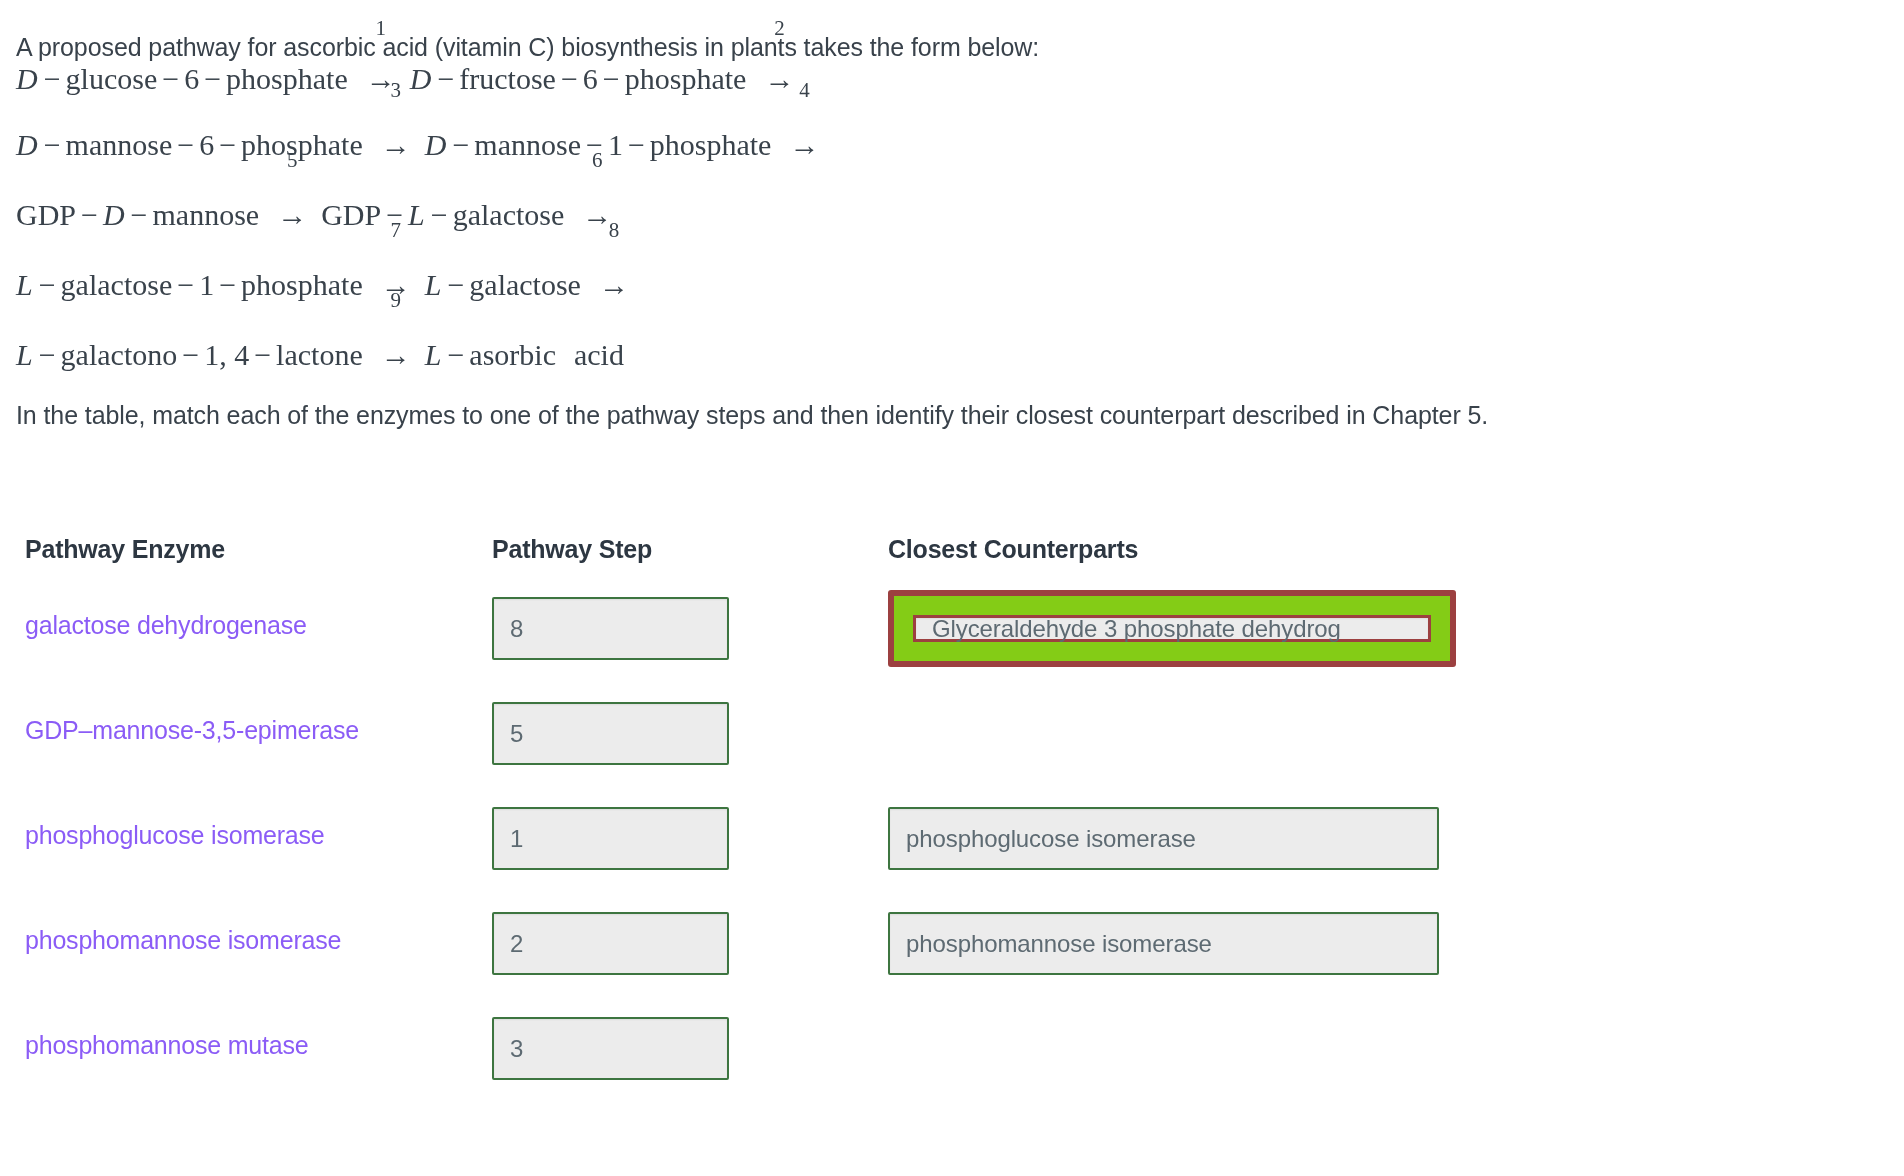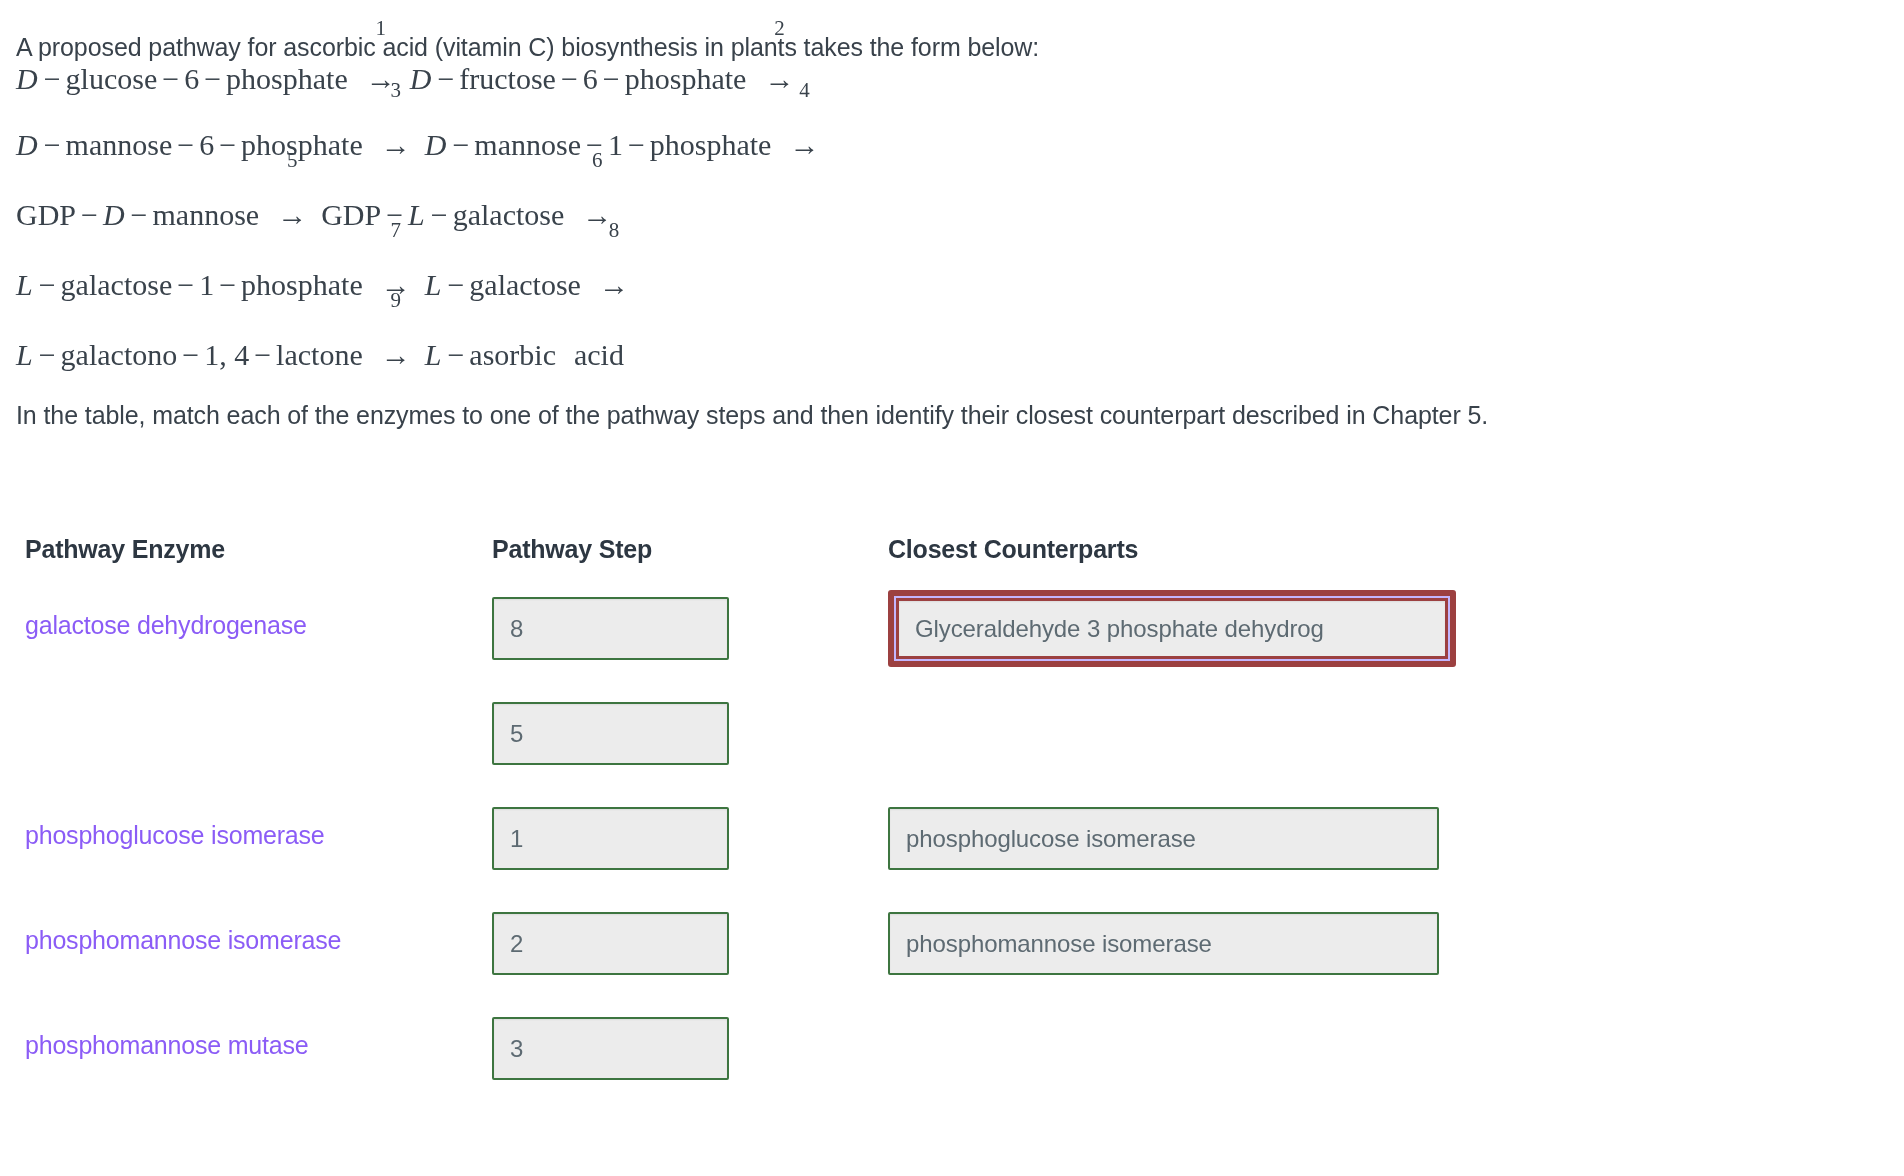--- a/index.html
+++ b/index.html
@@ -163,22 +163,22 @@
   }
 
   
   .field-cp.wrong {
     left: 888px;
     top: 3px;
     width: 568px;
     height: 77px;
     border: 6px solid #9c4040;
     border-radius: 3px;
-    padding: 2px;
-    background: #c4b5fd;
+    padding: 19px;
+    background: #84cc16;
     box-shadow: none;
   }
   .field-cp.wrong .inner {
     box-sizing: border-box;
     width: 100%;
     height: 100%;
     border: 3px solid #9c4040;
     background: #ececec;
     display: flex;
     align-items: center;
@@ -230,20 +230,21 @@
       <span class="fv">8</span>
     </div>
     <div class="field field-cp wrong">
       <div class="inner">
         <span class="fv">Glyceraldehyde 3 phosphate dehydrog</span>
       </div>
     </div>
   </div>
 
   <div class="row">
+    <div class="enzyme-label">GDP–mannose-3,5-epimerase</div>
     <div class="field field-step">
       <span class="fv">5</span>
     </div>
   </div>
 
   <div class="row">
     <div class="enzyme-label">phosphoglucose isomerase</div>
     <div class="field field-step">
       <span class="fv">1</span>
     </div>

